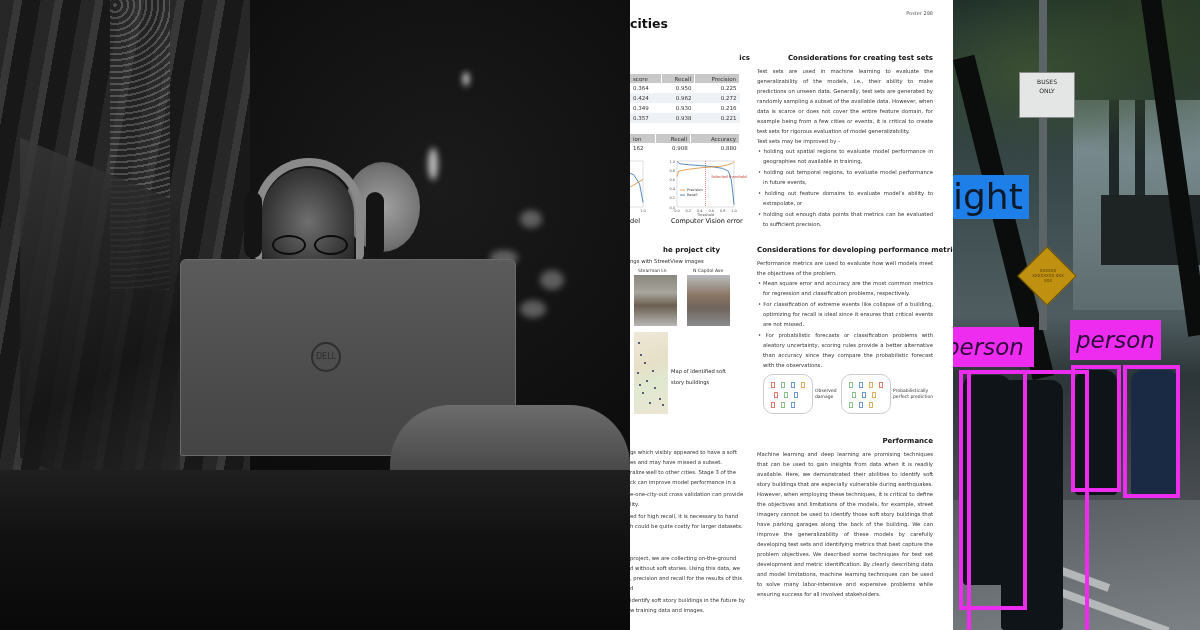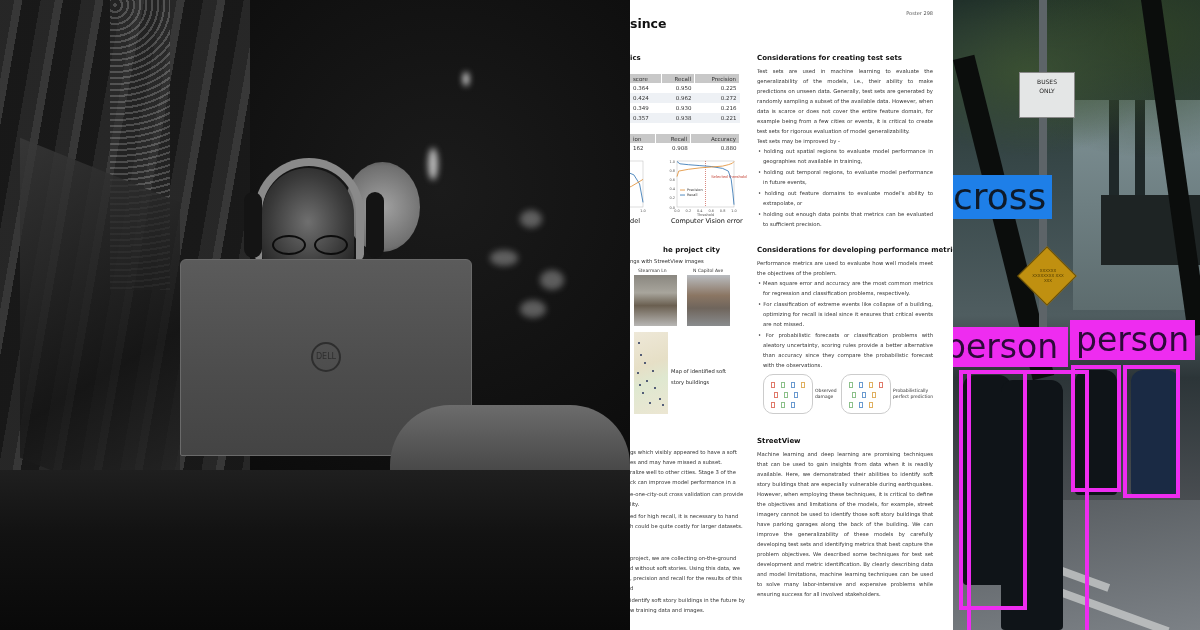--- a/index.html
+++ b/index.html
@@ -17,35 +17,35 @@
     background: linear-gradient(135deg, #3a3a3a, #151515 60%, #2a2a2a); transform: skewY(22deg); opacity: .8; }
   .bokeh { position: absolute; border-radius: 50%; background: rgba(230,230,230,.35); filter: blur(3px); }
   .logo-disc { position: absolute; left: 345px; top: 162px; width: 75px; height: 90px; border-radius: 50%;
     background: radial-gradient(circle, #cfcfcf 0%, #8d8d8d 70%, #3a3a3a 100%); opacity: .75; }
   .head { position: absolute; left: 262px; top: 168px; width: 92px; height: 98px; border-radius: 46px 46px 10px 10px;
     background: radial-gradient(ellipse at 50% 55%, #6f6f6f 0%, #3a3a3a 60%, #1d1d1d 100%); }
   .hood { position: absolute; left: 254px; top: 158px; width: 110px; height: 104px; border-radius: 55px 55px 8px 8px;
     border: 8px solid #8a8a8a; border-bottom: none; }
   .headphone { position: absolute; top: 192px; width: 18px; height: 66px; border-radius: 9px; background: #141414; }
   .glasses { position: absolute; top: 235px; width: 34px; height: 20px; border: 2px solid #0c0c0c; border-radius: 50%; }
-  .laptop { position: absolute; left: 180px; top: 259px; width: 292px; height: 197px; border-radius: 6px 6px 2px 2px;
+  .laptop { position: absolute; left: 180px; top: 259px; width: 336px; height: 197px; border-radius: 6px 6px 2px 2px;
     background: linear-gradient(180deg, #5b5b5b 0%, #4c4c4c 60%, #444 100%); border: 1px solid #6a6a6a; }
   .laptop-logo { position: absolute; left: 130px; top: 82px; width: 30px; height: 30px; border-radius: 50%;
     border: 2px solid #2e2e2e; color: #2e2e2e; font-size: 8px; line-height: 26px; text-align: center; }
   .bag { position: absolute; left: 390px; top: 405px; width: 240px; height: 90px; border-radius: 60px 60px 10px 10px;
     background: linear-gradient(180deg, #6c6c6c, #3b3b3b); }
   .table { position: absolute; left: 0; top: 470px; width: 630px; height: 160px;
     background: linear-gradient(180deg, #1f1f1f 0%, #121212 40%, #090909 100%); }
   .table-edge { position: absolute; left: 0; top: 470px; width: 630px; height: 8px; background: #2f2f2f; }
 
   
   #poster { position: absolute; left: 630px; top: 0; width: 323px; height: 630px; background: #fff; overflow: hidden; color: #222; }
   .p-num { position: absolute; right: 20px; top: 10px; font-size: 5px; color: #555; }
   .p-title { position: absolute; left: 0; top: 16px; width: 300px; font-size: 12.5px; font-weight: bold; line-height: 15px; color: #111; white-space: nowrap; }
-  .sec-h { font-size: 7px; font-weight: bold; color: #111; white-space: nowrap; }
+  .sec-h { font-size: 7px; font-weight: bold; color: #111; white-space: nowrap; text-align: right; }
   .body-t { font-size: 5.3px; line-height: 10px; color: #333; text-align: justify; }
   .bullet { padding-left: 6px; text-indent: -5px; margin-bottom: 1px; }
   .left-col { position: absolute; left: 0; top: 54px; width: 120px; }
   .right-col { position: absolute; left: 127px; width: 176px; }
 
   table.metrics { border-collapse: collapse; font-size: 5.5px; color: #333; width: 110px; }
   table.metrics th { background: #c8c8c8; font-weight: normal; text-align: right; padding: 1px 3px; border-right: 1px solid #fff; height: 9px; }
   table.metrics td { text-align: right; padding: 0 3px; height: 10px; }
   table.metrics tr:nth-child(even) td { background: #eef1f5; }
   table.metrics td:first-child, table.metrics th:first-child { text-align: left; }
@@ -75,21 +75,21 @@
   .trunk { position: absolute; width: 22px; background: #0b0d0c; transform-origin: top left; }
   .pole { position: absolute; left: 86px; top: 0; width: 8px; height: 330px; background: #5d6468; }
   .sign { position: absolute; left: 66px; top: 72px; width: 56px; height: 46px; background: #e4e6e6; border: 1px solid #888; font-size: 6px; text-align: center; color: #222; line-height: 9px; padding-top: 4px; }
   .diamond { position: absolute; left: 73px; top: 255px; width: 42px; height: 42px; background: #c09010; transform: rotate(45deg); border: 1px solid #6a5008; }
   .diamond-text { position: absolute; left: 78px; top: 268px; width: 34px; font-size: 4px; line-height: 5px; text-align: center; color: #4b3800; }
   .road { position: absolute; left: 0; top: 500px; width: 247px; height: 130px; background: linear-gradient(170deg, #565b5f 0%, #7c8186 100%); }
   .crosswalk { position: absolute; height: 8px; background: #c7c9c9; transform: rotate(20deg); opacity: .8; }
   .person-shape { position: absolute; border-radius: 12px 12px 4px 4px; background: #0f1418; }
   .det-label { position: absolute; font-family: "DejaVu Sans", sans-serif; white-space: nowrap; color: #2d0a3a; }
   .det-label.light { background: #1e7fe8; color: #0e1a2a; font-size: 36px; line-height: 44px; padding: 0 6px 0 0; }
-  .det-label.person { background: #ee2cf0; font-size: 33px; line-height: 40px; }
+  .det-label.person { background: #ee2cf0; font-size: 23px; line-height: 40px; font-style: italic; }
   .det-box { position: absolute; border: 4px solid #ee2cf0; }
 </style>
 </head>
 <body>
 
 <div id="left">
   <div class="wall"></div>
   <div class="wall2"></div>
   <div class="wall3"></div>
   <div class="bokeh" style="left:520px;top:210px;width:22px;height:18px;"></div>
@@ -109,21 +109,21 @@
     <div class="laptop-logo">DELL</div>
   </div>
   <div class="bag"></div>
   <div class="table-edge"></div>
   <div class="table"></div>
 </div>
 
 <div id="poster">
   <div class="p-num">Poster 298</div>
   <div class="p-title">
-    <div>since</div>
+    <div>cities</div>
   </div>
 
   <div class="left-col">
     <div class="sec-h">ics</div>
     <table class="metrics" id="table1" style="margin-top:12px;">
       <thead>
           <tr id="t1-head">
             <th>score</th>
             <th>Recall</th>
             <th>Precision</th>
@@ -292,21 +292,21 @@
       <div class="bld" style="left: 10px; top: 17px; border-color: rgb(140, 192, 138);"></div>
       <div class="bld" style="left: 20px; top: 17px; border-color: rgb(106, 154, 208);"></div>
       <div class="bld" style="left: 30px; top: 17px; border-color: rgb(224, 176, 96);"></div>
       <div class="bld" style="left: 7px; top: 27px; border-color: rgb(140, 192, 138);"></div>
       <div class="bld" style="left: 17px; top: 27px; border-color: rgb(106, 154, 208);"></div>
       <div class="bld" style="left: 27px; top: 27px; border-color: rgb(224, 176, 96);"></div>
     </div>
   <div class="fig-label" style="left:263px;top:388px;width:42px;">Probabilistically perfect prediction</div>
 
   <div class="right-col" style="top:437px;">
-    <div class="sec-h" style="margin-bottom:4px;">StreetView</div>
+    <div class="sec-h" style="margin-bottom:4px;">Performance</div>
     <div class="body-t">Machine learning and deep learning are promising techniques that can be used to gain insights from data when it is readily available. Here, we demonstrated their abilities to identify soft story buildings that are especially vulnerable during earthquakes. However, when employing these techniques, it is critical to define the objectives and limitations of the models, for example, street imagery cannot be used to identify those soft story buildings that have parking garages along the back of the building. We can improve the generalizability of these models by carefully developing test sets and identifying metrics that best capture the problem objectives. We described some techniques for test set development and metric identification. By clearly describing data and model limitations, machine learning techniques can be used to solve many labor-intensive and expensive problems while ensuring success for all involved stakeholders.</div>
   </div>
 </div>
 
 <div id="right">
   <div class="building">
     <div class="building-win" style="left:36px;top:0;"></div>
     <div class="building-win" style="left:62px;top:0;"></div>
   </div>
   <div class="building-dark"></div>
@@ -321,20 +321,20 @@
   <div class="diamond"></div>
   <div class="diamond-text">XXXXXX XXXXXXXX XXX XXX</div>
   <div class="road"></div>
   <div class="crosswalk" style="left:20px;top:560px;width:140px;"></div>
   <div class="crosswalk" style="left:60px;top:600px;width:160px;"></div>
   <div class="person-shape" style="left:10px;top:375px;width:48px;height:210px;"></div>
   <div class="person-shape" style="left:48px;top:380px;width:62px;height:250px;"></div>
   <div class="person-shape" style="left:122px;top:370px;width:42px;height:125px;"></div>
   <div class="person-shape" style="left:178px;top:370px;width:48px;height:125px;background:#1a2a44;"></div>
 
-  <div class="det-label light" style="left:0;top:175px;">cross</div>
+  <div class="det-label light" style="left:0;top:175px;">ight</div>
   <div class="det-box" style="left:6px;top:370px;width:68px;height:240px;"></div>
   <div class="det-box" style="left:14px;top:370px;width:122px;height:270px;"></div>
   <div class="det-box" style="left:118px;top:365px;width:50px;height:127px;"></div>
   <div class="det-box" style="left:170px;top:365px;width:57px;height:133px;"></div>
   <div class="det-label person" style="left:-8px;top:327px;padding-right:10px;">person</div>
   <div class="det-label person" style="left:117px;top:320px;padding:0 6px;">person</div>
 </div>
 
 </body></html>

